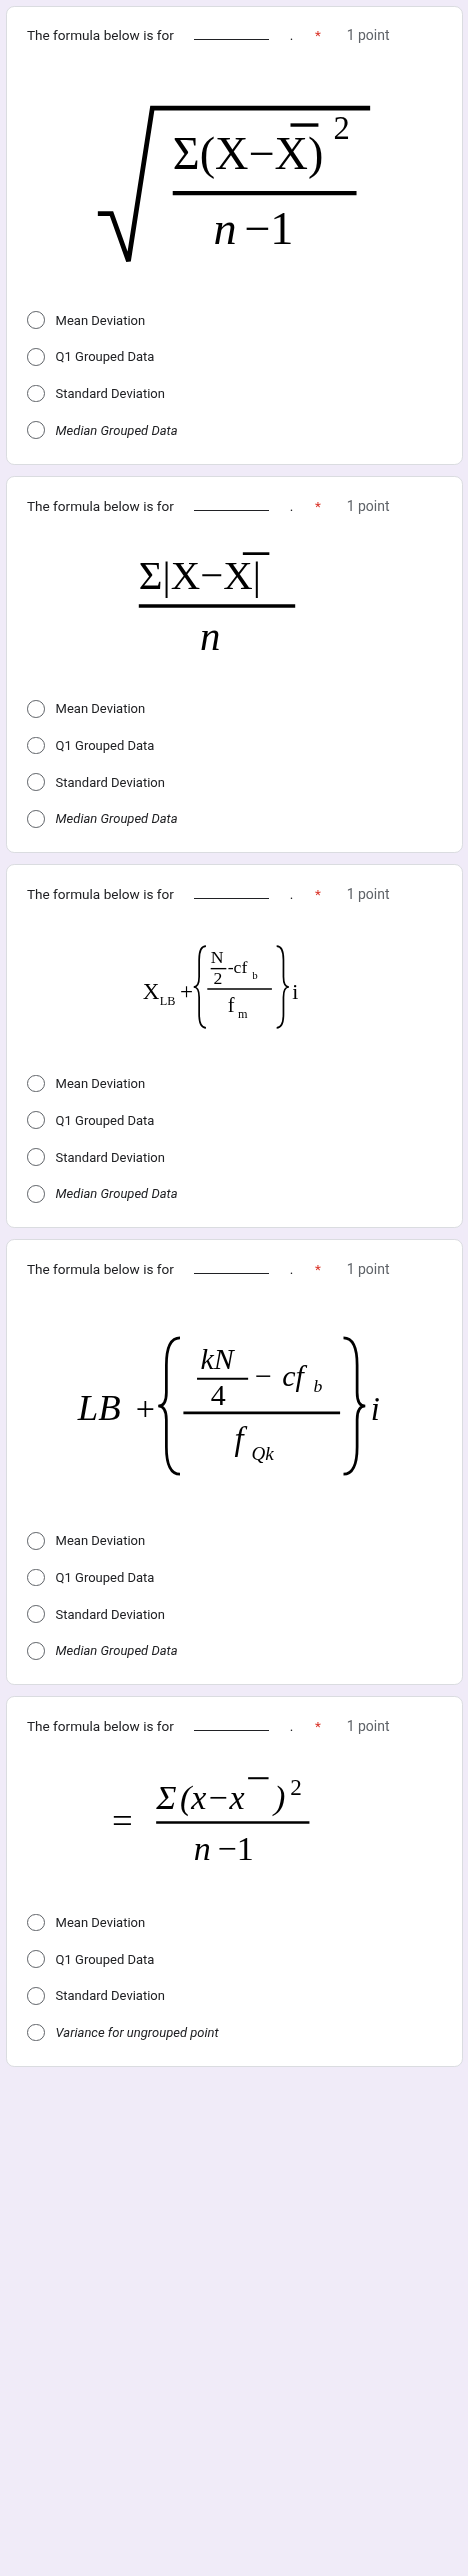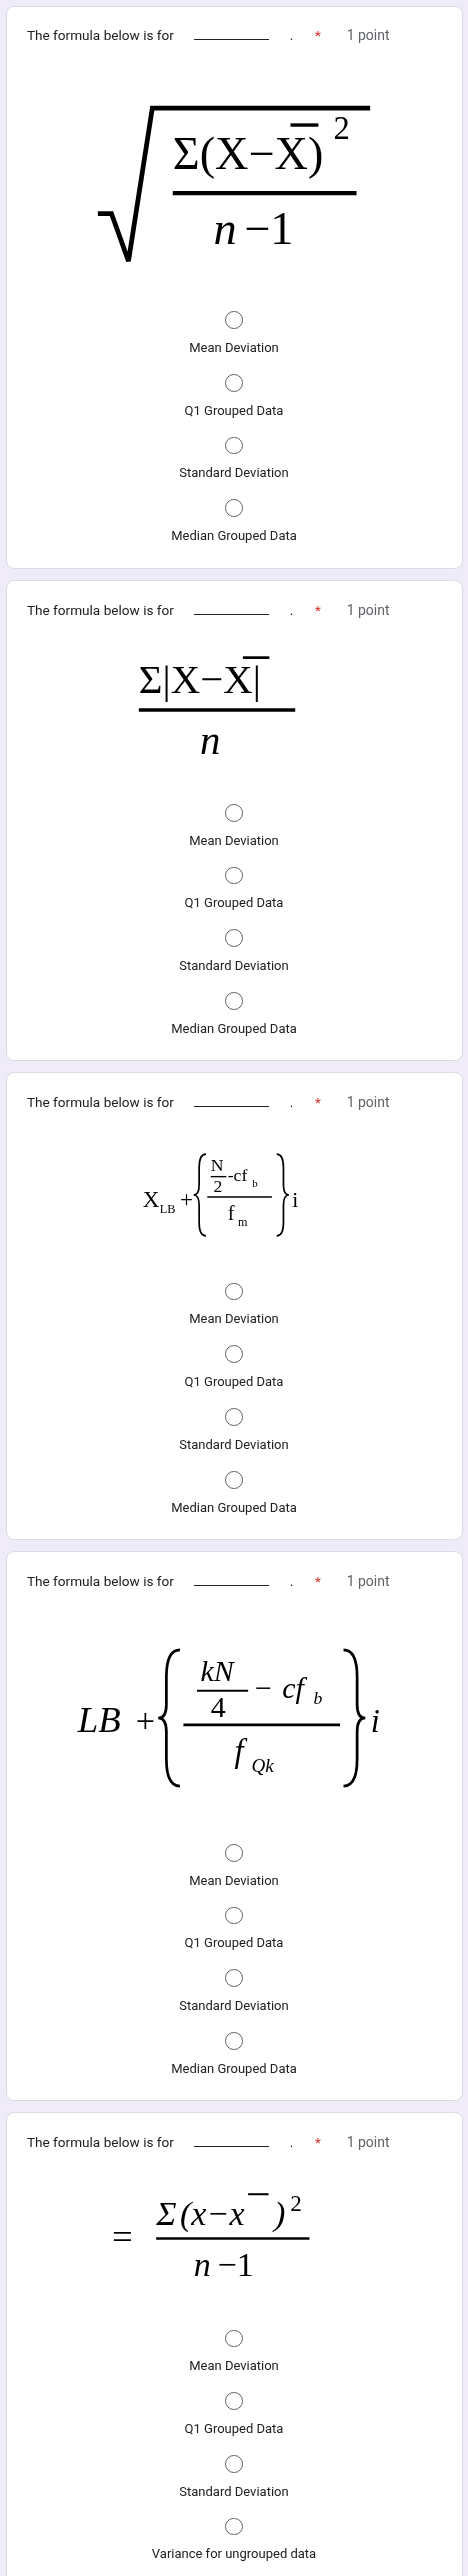--- a/index.html
+++ b/index.html
@@ -40,23 +40,22 @@
   justify-content: center;
   align-items: center;
   padding: 27px 0 34px 0;
 }
 .formula-box.tight { padding: 13.6px 0 27px 0; }
 .radio-row {
   display: flex;
   align-items: center;
   gap: 11px;
   padding: 9.5px 0;
-  flex-direction: column;
-}
-.radio-row:last-child { padding-bottom: 4.1px; }
+}
+.radio-row:last-child { padding-bottom: 4.1px; font-style: italic; }
 .radio {
   width: 17.7px;
   height: 17.7px;
   border: 1.7px solid #5f6368;
   border-radius: 50%;
   flex-shrink: 0;
 }
 .radio-label { font-size: 13px; color: #202124; }
 
 svg text { font-family: 'Times New Roman', serif; }
@@ -251,16 +250,16 @@
   <div class="radio-row">
       <span class="radio"></span>
       <span class="radio-label">Q1 Grouped Data</span>
     </div>
   <div class="radio-row">
       <span class="radio"></span>
       <span class="radio-label">Standard Deviation</span>
     </div>
   <div class="radio-row">
       <span class="radio"></span>
-      <span class="radio-label">Variance for ungrouped data</span>
+      <span class="radio-label">Variance for ungrouped point</span>
     </div>
 </div>
 
 
 </body></html>

